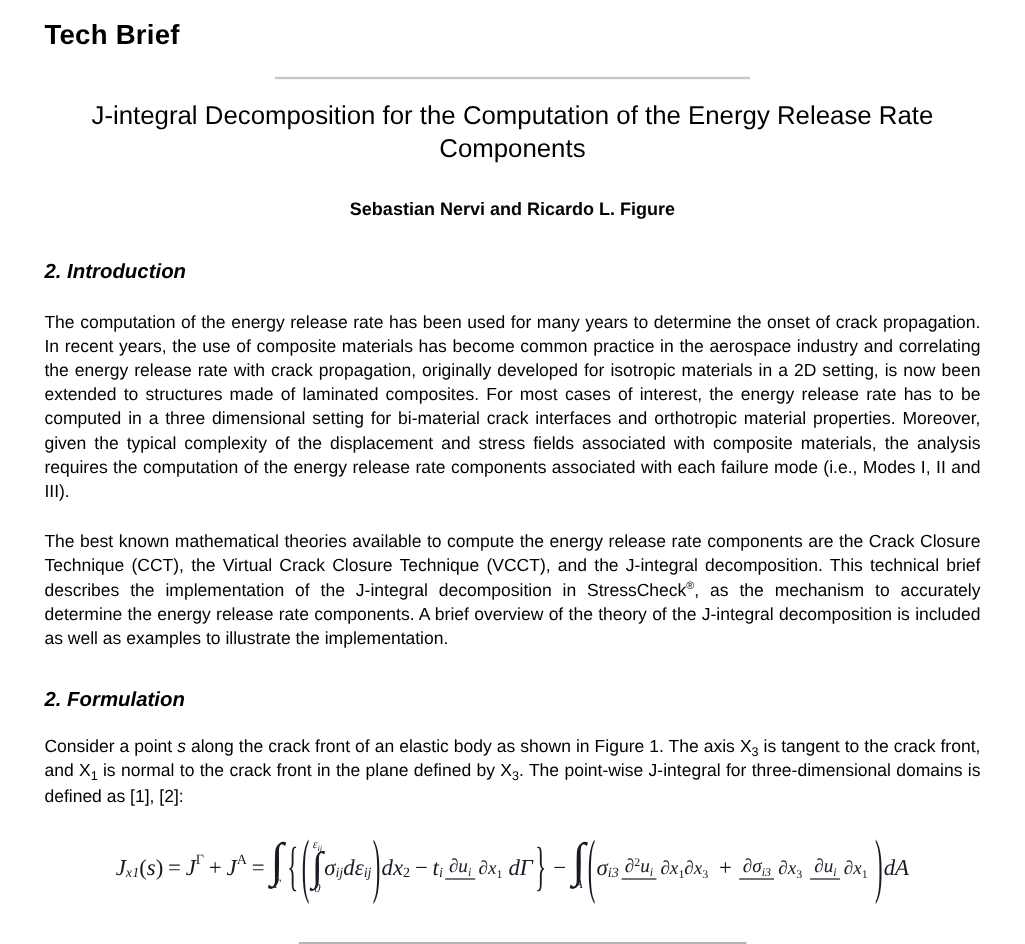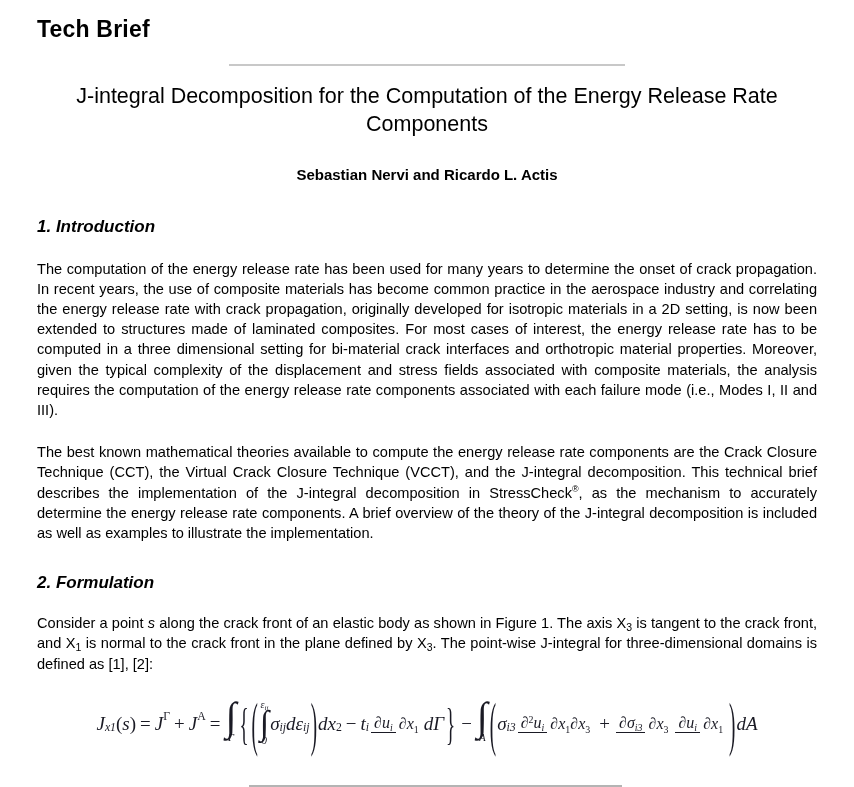--- a/index.html
+++ b/index.html
@@ -210,23 +210,23 @@
 
 <div class="page">
 
   <div class="masthead">
     <div class="masthead-title">Tech Brief</div>
     <div class="masthead-rule"></div>
   </div>
 
   <div class="doc-title">J-integral Decomposition for the Computation of the Energy Release Rate Components</div>
 
-  <div class="byline">Sebastian Nervi and Ricardo L. Actis</div>
-
-  <div class="section-heading">1. Introduction</div>
+  <div class="byline">Sebastian Nervi and Ricardo L. Figure</div>
+
+  <div class="section-heading">2. Introduction</div>
 
   <p class="para">The computation of the energy release rate has been used for many years to determine the onset of crack propagation. In recent years, the use of composite materials has become common practice in the aerospace industry and correlating the energy release rate with crack propagation, originally developed for isotropic materials in a 2D setting, is now been extended to structures made of laminated composites. For most cases of interest, the energy release rate has to be computed in a three dimensional setting for bi-material crack interfaces and orthotropic material properties. Moreover, given the typical complexity of the displacement and stress fields associated with composite materials, the analysis requires the computation of the energy release rate components associated with each failure mode (i.e., Modes I, II and III).</p>
 
   <p class="para">
     <span>The best known mathematical theories available to compute the energy release rate components are the Crack Closure Technique (CCT), the Virtual Crack Closure Technique (VCCT), and the J-integral decomposition. This technical brief describes the implementation of the J-integral decomposition in </span><span>StressCheck</span><sup class="reg">®</sup><span>, as the mechanism to accurately determine the energy release rate components. A brief overview of the theory of the J-integral decomposition is included as well as examples to illustrate the implementation.</span>
   </p>
 
   <div class="section-heading">2. Formulation</div>
 
   <p class="para tight-top">

